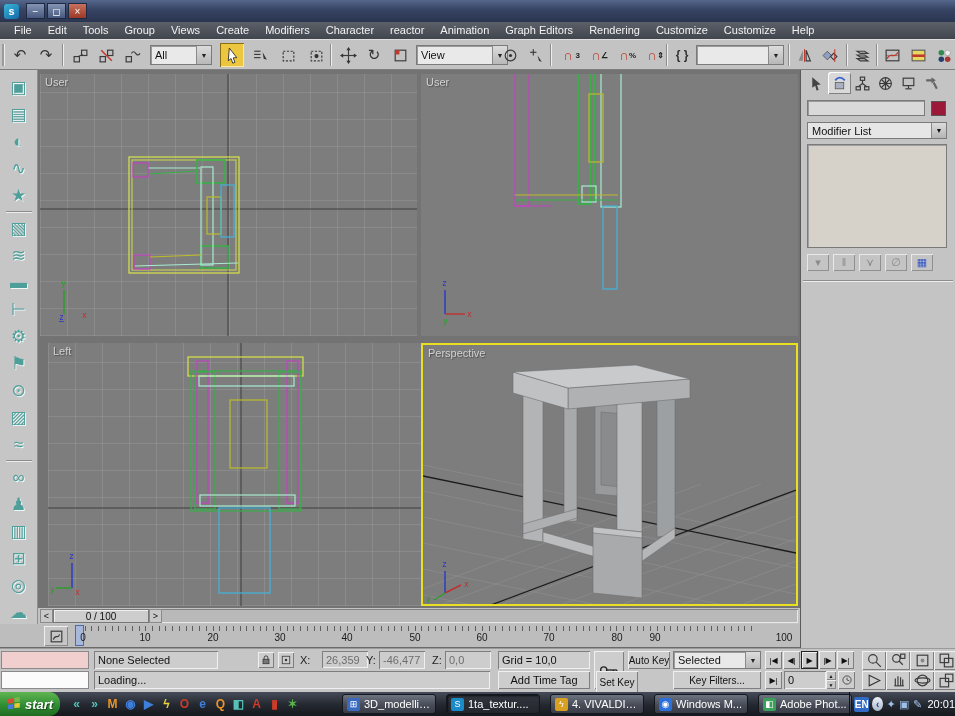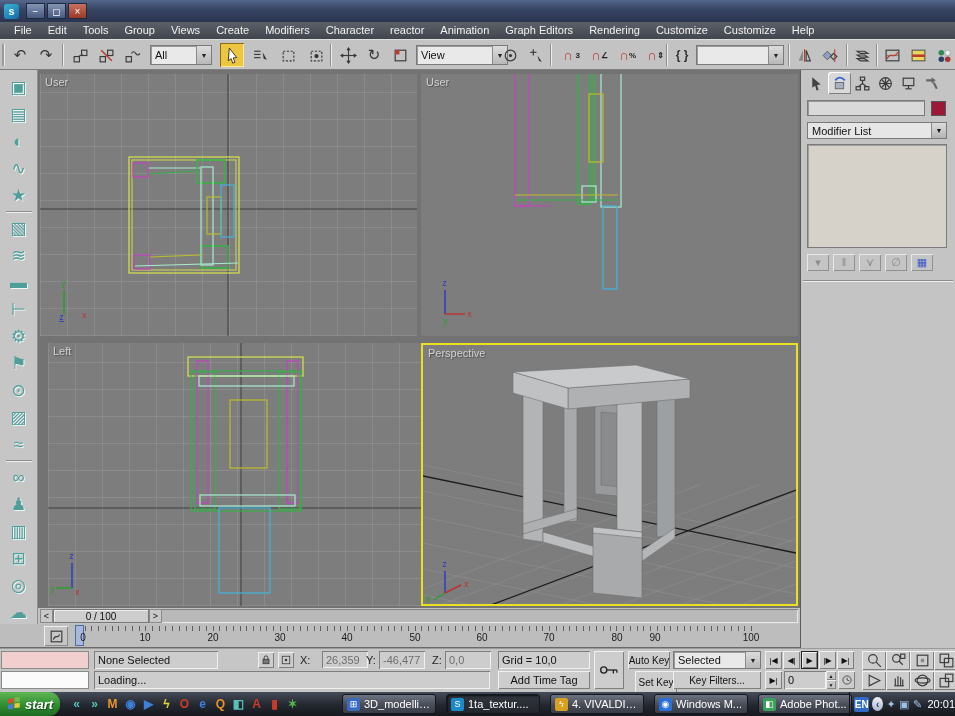--- a/index.html
+++ b/index.html
@@ -571,21 +571,21 @@
       <span class="tick-num" style="left:8px">0</span>
       <span class="tick-num" style="left:70px">10</span>
       <span class="tick-num" style="left:138px">20</span>
       <span class="tick-num" style="left:205px">30</span>
       <span class="tick-num" style="left:272px">40</span>
       <span class="tick-num" style="left:340px">50</span>
       <span class="tick-num" style="left:407px">60</span>
       <span class="tick-num" style="left:474px">70</span>
       <span class="tick-num" style="left:542px">80</span>
       <span class="tick-num" style="left:580px">90</span>
-      <span class="tick-num" style="left:676px">100</span>
+      <span class="tick-num" style="left:709px">100</span>
     </div>
   </div>
 
   <div class="statusbar">
     <div class="listener-pink"></div>
     <div class="listener-white"></div>
 
     <div class="sunk" style="position:absolute;left:94px;top:2px;width:124px;height:18px">None Selected</div>
     <div class="rais" style="position:absolute;left:258px;top:3px;width:16px;height:16px">
       <svg class="isvg" viewBox="0 0 16 16" style="width:12px;height:12px">
@@ -614,21 +614,21 @@
     <div class="rais" style="position:absolute;left:594px;top:2px;width:30px;height:38px">
       <svg viewBox="0 0 24 16" style="width:22px;height:14px">
           <circle cx="6" cy="8" r="3.5" fill="none" stroke="#222" stroke-width="1.5"></circle>
           <line x1="9.5" y1="8" x2="21" y2="8" stroke="#222" stroke-width="1.5"></line>
           <line x1="17" y1="8" x2="17" y2="12" stroke="#222" stroke-width="1.5"></line>
           <line x1="21" y1="8" x2="21" y2="11" stroke="#222" stroke-width="1.5"></line>
         </svg>
       </div>
 
     <div class="rais" style="position:absolute;left:628px;top:2px;width:42px;height:18px;font-size:10px">Auto Key</div>
-    <div class="rais" style="position:absolute;left:635px;top:22px;width:42px;height:22px;font-size:10px">Set Key</div>
+    <div class="rais" style="position:absolute;left:596px;top:22px;width:42px;height:22px;font-size:10px">Set Key</div>
     <div class="dd" style="position:absolute;left:673px;top:2px;width:88px;height:18px">
       <span class="val">Selected</span>
       <span class="arr">▼</span>
     </div>
     <div class="rais" style="position:absolute;left:673px;top:22px;width:88px;height:18px;font-size:10px">Key Filters...</div>
 
     <div class="rais pb" style="position:absolute;left:765px;top:2px">|◀</div>
     <div class="rais pb" style="position:absolute;left:783px;top:2px">◀|</div>
     <div class="rais pb" style="position:absolute;left:801px;top:2px;border:1px solid #222">▶</div>
     <div class="rais pb" style="position:absolute;left:819px;top:2px">|▶</div>

